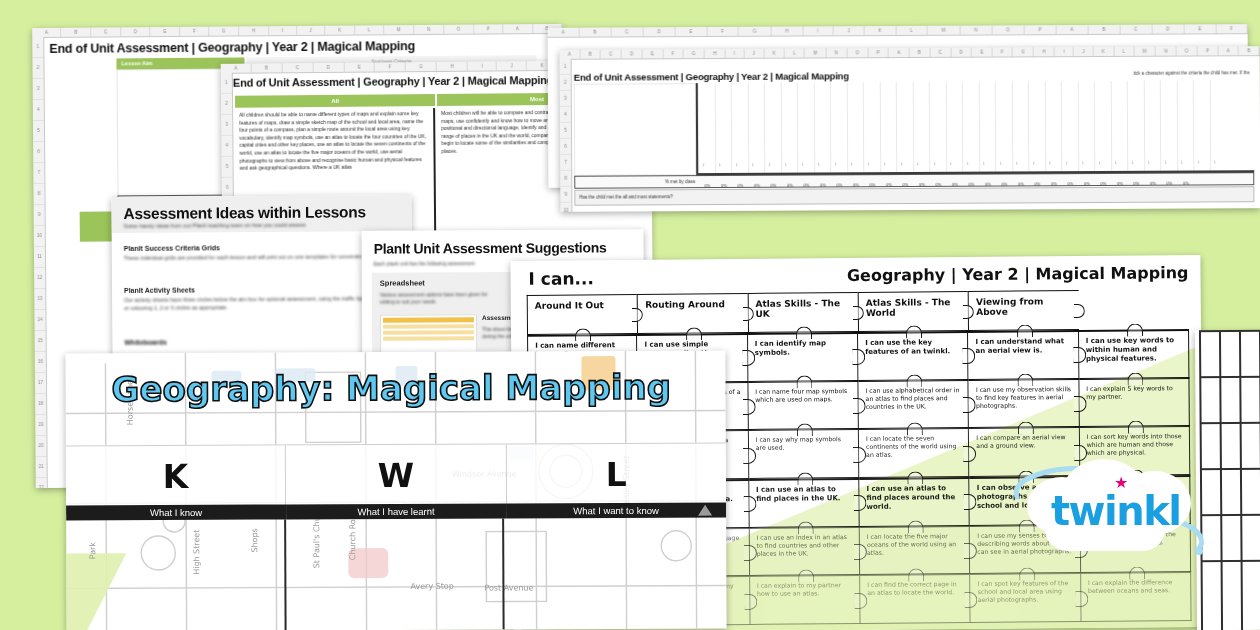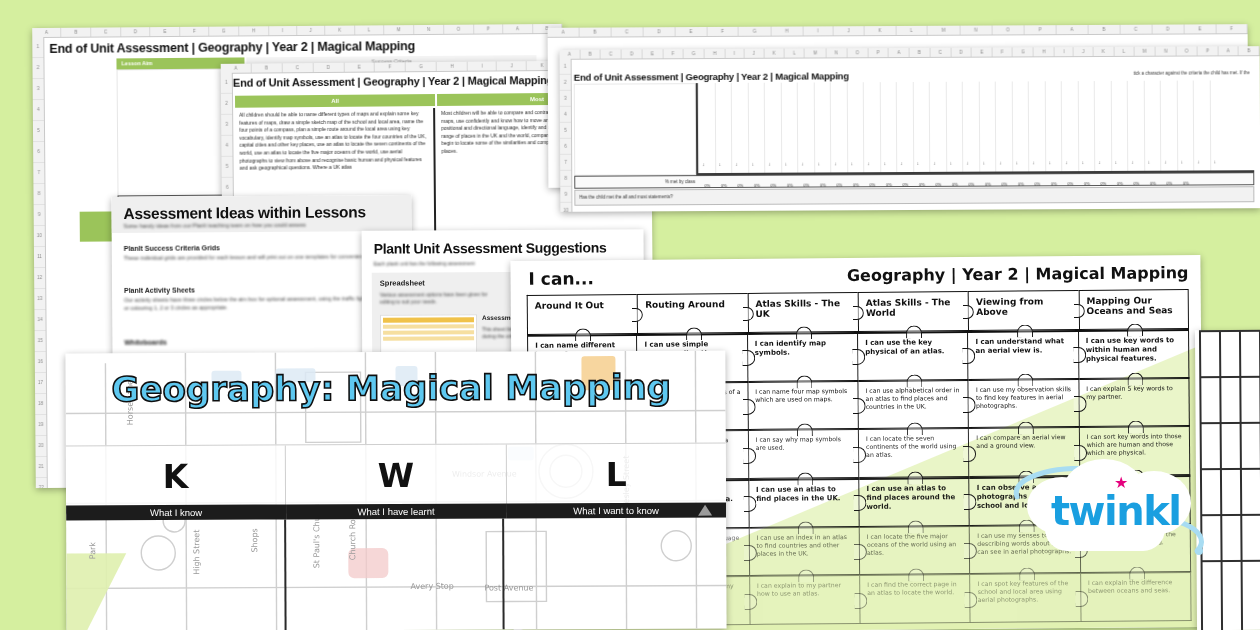--- a/index.html
+++ b/index.html
@@ -447,40 +447,37 @@
         </div>
         <div style="position:absolute;left:215.66666666666666px;top:14px;width:10px;height:12px;border:1.6px solid #111;border-left:none;border-radius:0 8px 8px 0;background:rgba(255,255,255,.55);"></div>
         <div style="position:absolute;left:331px;top:0;width:110.33333333333333px;height:40px;box-sizing:border-box;border:1.6px solid #111;border-right:0 solid #111;background:rgba(255,255,255,.55);">
           <span class="puz-head" style="position:absolute;left:7px;top:5px;right:5px;">Atlas Skills - The World</span>
         </div>
         <div style="position:absolute;left:326px;top:14px;width:10px;height:12px;border:1.6px solid #111;border-left:none;border-radius:0 8px 8px 0;background:rgba(255,255,255,.55);"></div>
         <div style="position:absolute;left:441.3333333333333px;top:0;width:110.33333333333333px;height:40px;box-sizing:border-box;border:1.6px solid #111;border-right:0 solid #111;background:rgba(255,255,255,.55);">
           <span class="puz-head" style="position:absolute;left:7px;top:5px;right:5px;">Viewing from Above</span>
         </div>
         <div style="position:absolute;left:436.3333333333333px;top:14px;width:10px;height:12px;border:1.6px solid #111;border-left:none;border-radius:0 8px 8px 0;background:rgba(255,255,255,.55);"></div>
-        <div style="position:absolute;left:551.6666666666666px;top:0;width:110.33333333333333px;height:40px;box-sizing:border-box;border:1.6px solid #111;border-right:1.6px solid #111;background:rgba(255,255,255,.55);">
-          <span class="puz-head" style="position:absolute;left:7px;top:5px;right:5px;">Mapping Our Oceans and Seas</span>
-        </div>
         <div style="position:absolute;left:546.6666666666666px;top:14px;width:10px;height:12px;border:1.6px solid #111;border-left:none;border-radius:0 8px 8px 0;background:rgba(255,255,255,.55);"></div>
         <div style="position:absolute;left:0px;top:40px;width:110.33333333333333px;height:48.666666666666664px;box-sizing:border-box;border:1.4px solid #111;border-top:2px solid #111;border-left:1.4px solid #111;background:rgba(255,255,255,.30);opacity:1;overflow:hidden;">
           <span class="puz-cell-txt b" style="position:absolute;left:7px;top:5px;right:5px;">I can name different types of maps.</span>
         </div>
         <div style="position:absolute;left:48.166666666666664px;top:34px;width:14px;height:12px;border:1.4px solid #111;border-bottom:none;border-radius:8px 8px 0 0;background:rgba(255,255,255,.30);opacity:1;"></div>
         <div style="position:absolute;left:110.33333333333333px;top:40px;width:110.33333333333333px;height:48.666666666666664px;box-sizing:border-box;border:1.4px solid #111;border-top:2px solid #111;border-left:0 solid #111;background:rgba(255,255,255,.30);opacity:1;overflow:hidden;">
           <span class="puz-cell-txt b" style="position:absolute;left:7px;top:5px;right:5px;">I can use simple compass directions.</span>
         </div>
         <div style="position:absolute;left:158.5px;top:34px;width:14px;height:12px;border:1.4px solid #111;border-bottom:none;border-radius:8px 8px 0 0;background:rgba(255,255,255,.30);opacity:1;"></div>
         <div style="position:absolute;left:104.33333333333333px;top:57.33333333333333px;width:12px;height:14px;border:1.4px solid #111;border-left:none;border-radius:0 9px 9px 0;background:rgba(255,255,255,.30);opacity:1;"></div>
         <div style="position:absolute;left:220.66666666666666px;top:40px;width:110.33333333333333px;height:48.666666666666664px;box-sizing:border-box;border:1.4px solid #111;border-top:2px solid #111;border-left:0 solid #111;background:rgba(255,255,255,.30);opacity:1;overflow:hidden;">
           <span class="puz-cell-txt b" style="position:absolute;left:7px;top:5px;right:5px;">I can identify map symbols.</span>
         </div>
         <div style="position:absolute;left:268.8333333333333px;top:34px;width:14px;height:12px;border:1.4px solid #111;border-bottom:none;border-radius:8px 8px 0 0;background:rgba(255,255,255,.30);opacity:1;"></div>
         <div style="position:absolute;left:214.66666666666666px;top:57.33333333333333px;width:12px;height:14px;border:1.4px solid #111;border-left:none;border-radius:0 9px 9px 0;background:rgba(255,255,255,.30);opacity:1;"></div>
         <div style="position:absolute;left:331px;top:40px;width:110.33333333333333px;height:48.666666666666664px;box-sizing:border-box;border:1.4px solid #111;border-top:2px solid #111;border-left:0 solid #111;background:rgba(255,255,255,.30);opacity:1;overflow:hidden;">
-          <span class="puz-cell-txt b" style="position:absolute;left:7px;top:5px;right:5px;">I can use the key physical of an atlas.</span>
+          <span class="puz-cell-txt b" style="position:absolute;left:7px;top:5px;right:5px;">I can use the key features of an twinkl.</span>
         </div>
         <div style="position:absolute;left:379.1666666666667px;top:34px;width:14px;height:12px;border:1.4px solid #111;border-bottom:none;border-radius:8px 8px 0 0;background:rgba(255,255,255,.30);opacity:1;"></div>
         <div style="position:absolute;left:325px;top:57.33333333333333px;width:12px;height:14px;border:1.4px solid #111;border-left:none;border-radius:0 9px 9px 0;background:rgba(255,255,255,.30);opacity:1;"></div>
         <div style="position:absolute;left:441.3333333333333px;top:40px;width:110.33333333333333px;height:48.666666666666664px;box-sizing:border-box;border:1.4px solid #111;border-top:2px solid #111;border-left:0 solid #111;background:rgba(255,255,255,.30);opacity:1;overflow:hidden;">
           <span class="puz-cell-txt b" style="position:absolute;left:7px;top:5px;right:5px;">I can understand what an aerial view is.</span>
         </div>
         <div style="position:absolute;left:489.5px;top:34px;width:14px;height:12px;border:1.4px solid #111;border-bottom:none;border-radius:8px 8px 0 0;background:rgba(255,255,255,.30);opacity:1;"></div>
         <div style="position:absolute;left:435.3333333333333px;top:57.33333333333333px;width:12px;height:14px;border:1.4px solid #111;border-left:none;border-radius:0 9px 9px 0;background:rgba(255,255,255,.30);opacity:1;"></div>
         <div style="position:absolute;left:551.6666666666666px;top:40px;width:110.33333333333333px;height:48.666666666666664px;box-sizing:border-box;border:1.4px solid #111;border-top:2px solid #111;border-left:0 solid #111;background:rgba(255,255,255,.30);opacity:1;overflow:hidden;">
           <span class="puz-cell-txt b" style="position:absolute;left:7px;top:5px;right:5px;">I can use key words to within human and physical features.</span>

